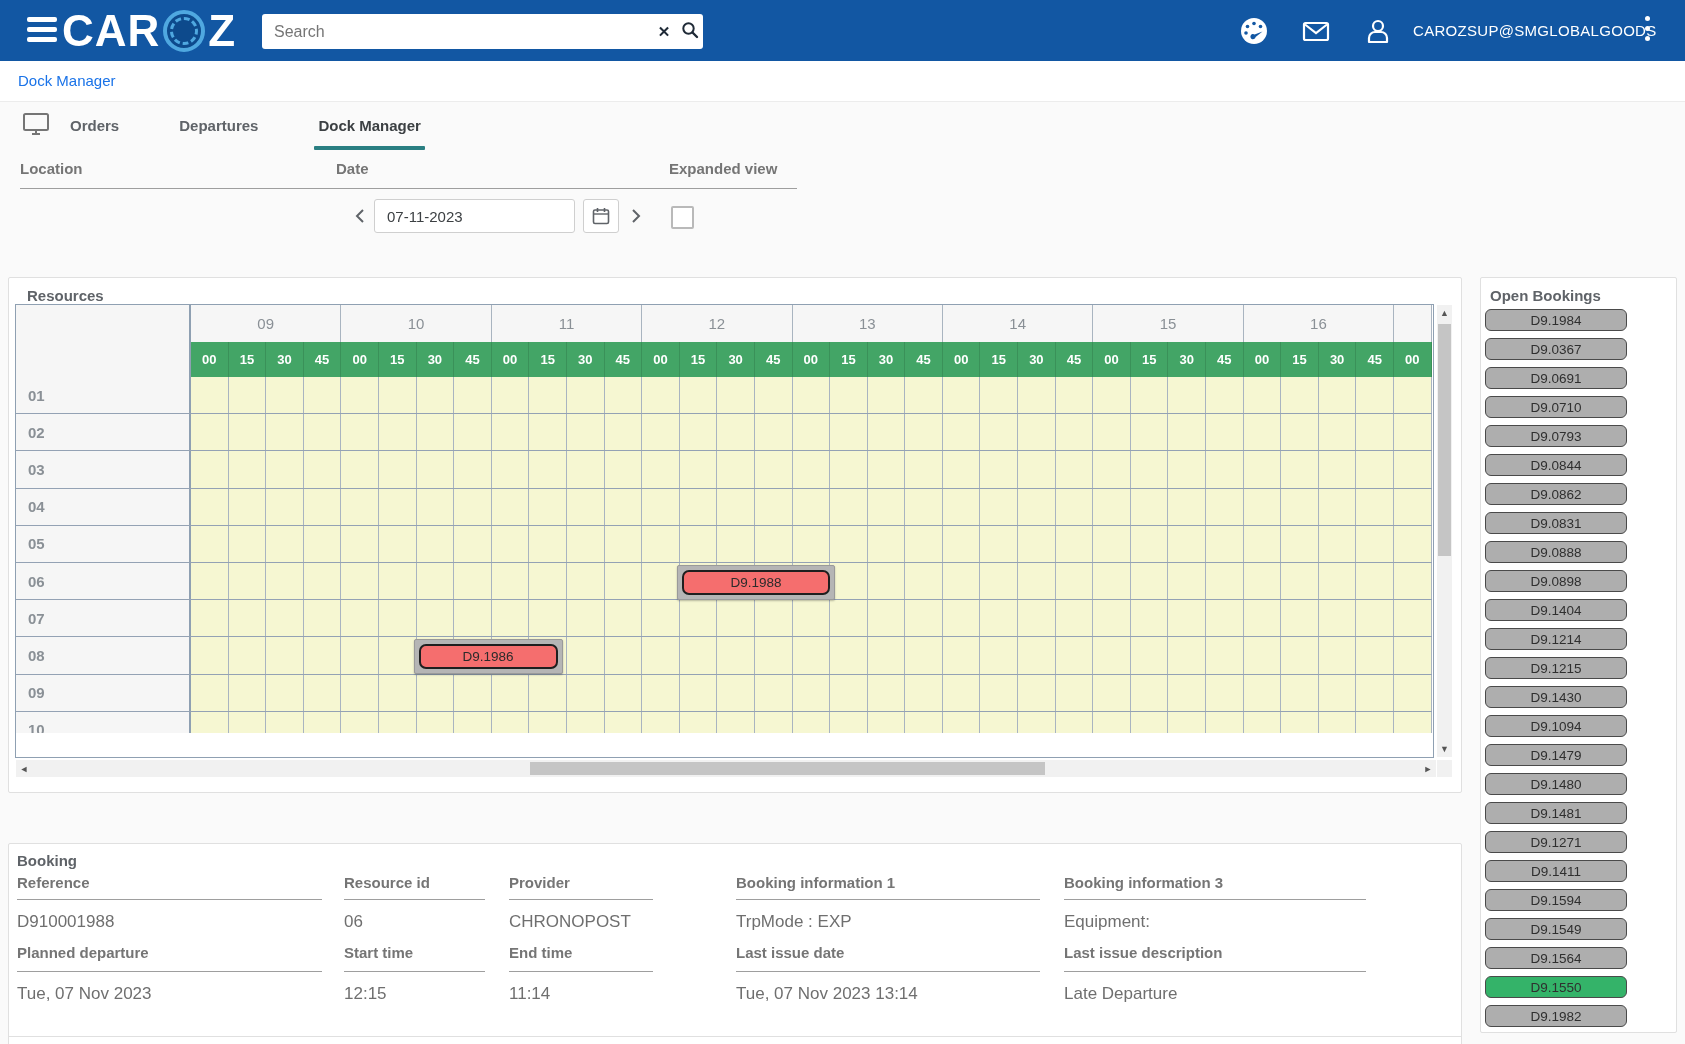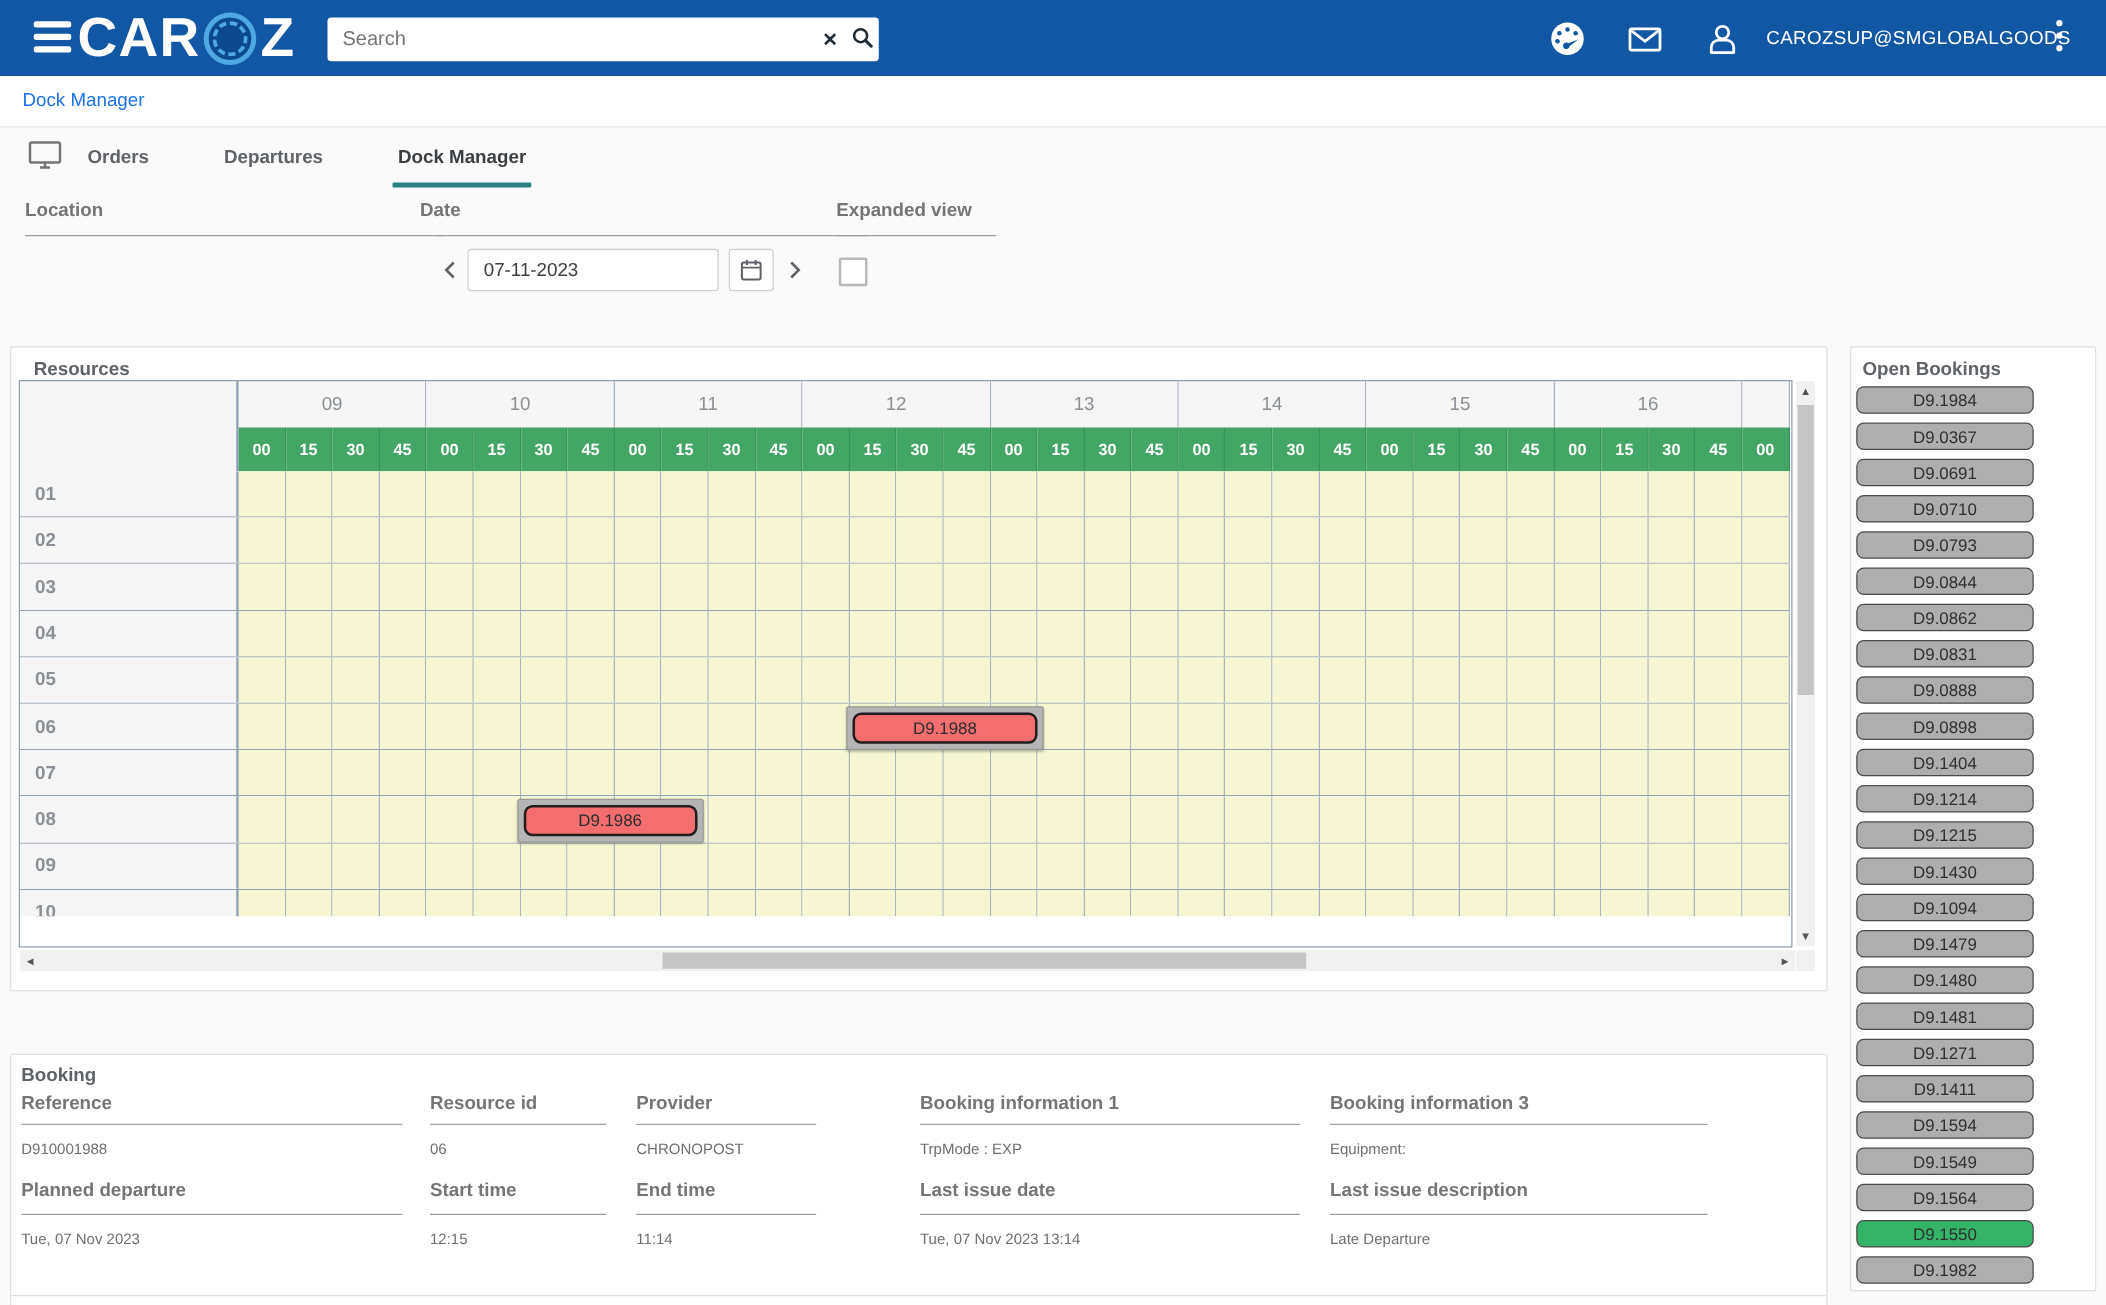--- a/index.html
+++ b/index.html
@@ -51,21 +51,21 @@
   .slot{flex:0 0 37.6px;background:#f6f7d2;border-right:1px solid #a9b4c0;box-sizing:border-box;}
   .booking-wrap{position:absolute;background:#b5b5b5;border:1px solid #9a9a9a;border-radius:2px;box-shadow:0 1px 2px rgba(0,0,0,.25);cursor:pointer;}
   .booking-pill{position:absolute;left:4px;top:4px;right:4px;bottom:4px;background:#f56e6e;border:2px solid #1f1f1f;border-radius:7px;display:flex;align-items:center;justify-content:center;font-size:13.5px;color:#2b2b2b;box-sizing:border-box;}
   
   .sb-track{position:absolute;background:#f1f1f1;}
   .sb-thumb{position:absolute;background:#c5c5c5;cursor:pointer;}
   .sb-btn{position:absolute;background:#f1f1f1;color:#555;font-size:9px;display:flex;align-items:center;justify-content:center;cursor:pointer;}
   
   .fld-label{position:absolute;font-size:15px;font-weight:700;color:#757575;}
   .fld-line{position:absolute;height:1px;background:#9e9e9e;}
-  .fld-value{position:absolute;font-size:12px;color:#6f6f6f;}
+  .fld-value{position:absolute;font-size:17px;color:#6f6f6f;}
   #remove-btn{position:absolute;left:1355px;top:200px;width:88px;height:29px;background:#ef4444;color:#fff;border:none;border-radius:3px;font-size:15px;font-family:"Liberation Sans",sans-serif;cursor:pointer;}
   #booking-sep{position:absolute;left:0;top:192px;width:100%;height:1px;background:#e0e0e0;}
   
   .ob-pill{position:absolute;left:4px;width:142px;height:22px;border:1.5px solid #4a4a4a;border-radius:6px;background:#aeaeae;color:#2f2f2f;font-size:13.5px;display:flex;align-items:center;justify-content:center;cursor:pointer;box-sizing:border-box;}
   .ob-pill.highlighted{background:#34b369;}
 </style>
 </head>
 <body>
 
 <div id="canvas">

